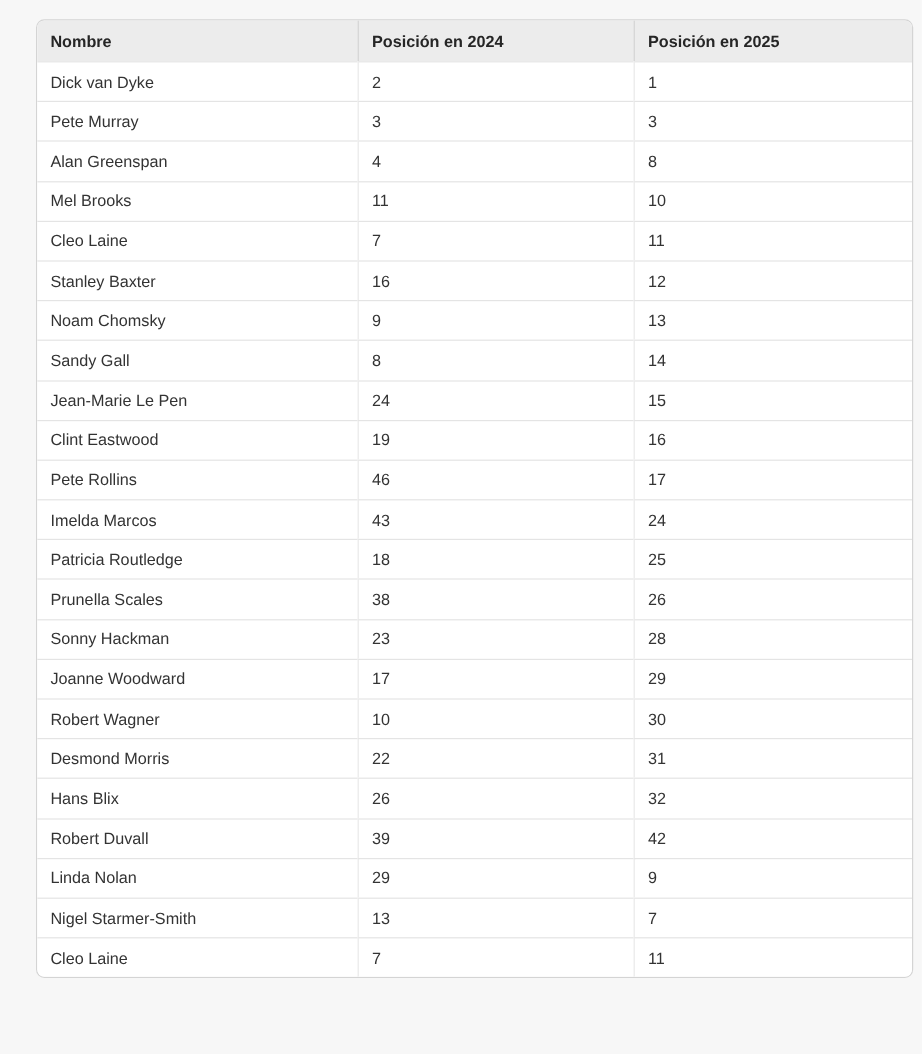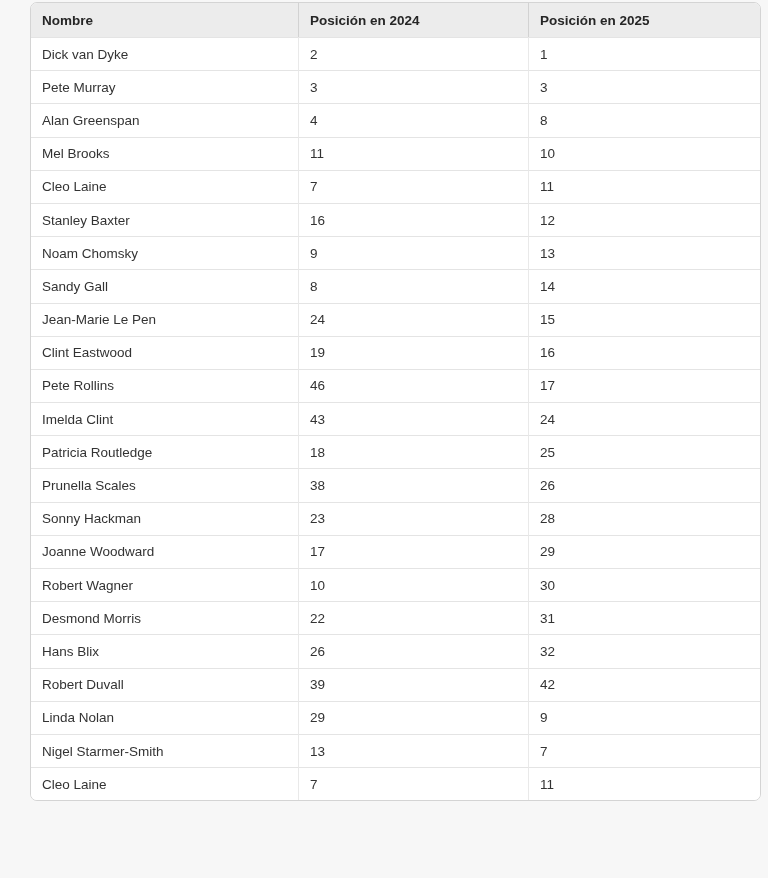--- a/index.html
+++ b/index.html
@@ -19,21 +19,21 @@
     padding: 0;
     width: 768px;
     height: 878px;
     background: var(--page-bg);
     font-family: "Liberation Sans", "DejaVu Sans", sans-serif;
     -webkit-font-smoothing: antialiased;
   }
   .table-wrap {
     position: absolute;
     left: 30px;
-    top: 2px;
+    top: 16px;
     width: 731px;
     border: 1px solid var(--outer-border);
     border-radius: 7px;
     overflow: hidden;
     background: var(--cell-bg);
   }
   table {
     width: 100%;
     border-collapse: separate;
     border-spacing: 0;
@@ -136,21 +136,21 @@
           <td>Clint Eastwood</td>
           <td>19</td>
           <td>16</td>
         </tr>
         <tr>
           <td>Pete Rollins</td>
           <td>46</td>
           <td>17</td>
         </tr>
         <tr>
-          <td>Imelda Clint</td>
+          <td>Imelda Marcos</td>
           <td>43</td>
           <td>24</td>
         </tr>
         <tr>
           <td>Patricia Routledge</td>
           <td>18</td>
           <td>25</td>
         </tr>
         <tr>
           <td>Prunella Scales</td>

